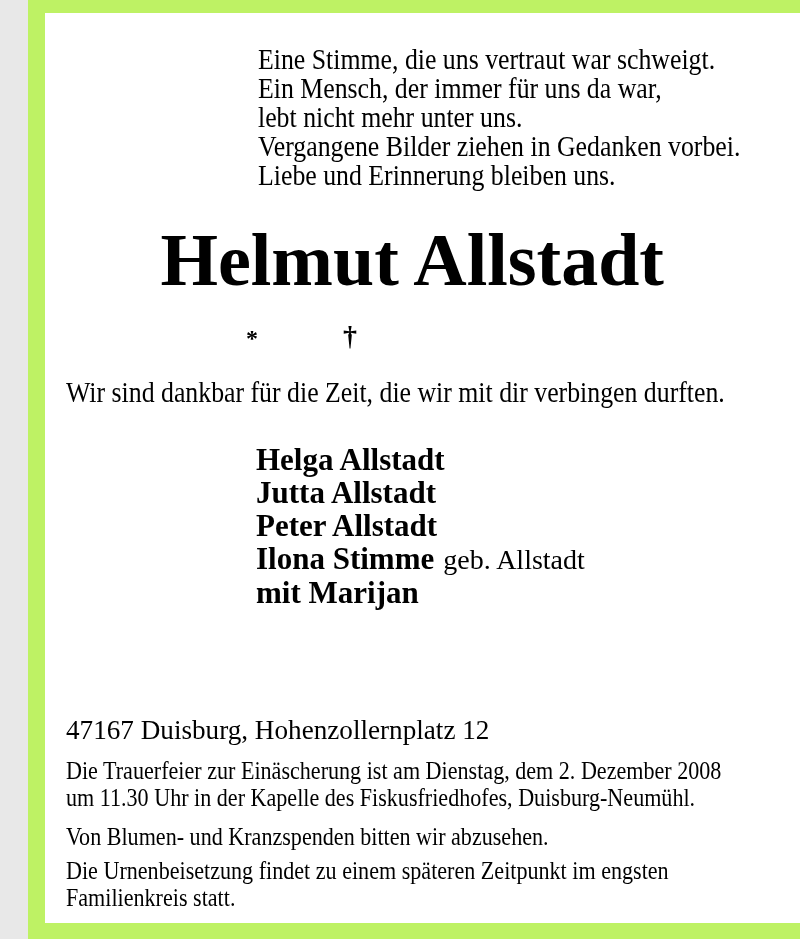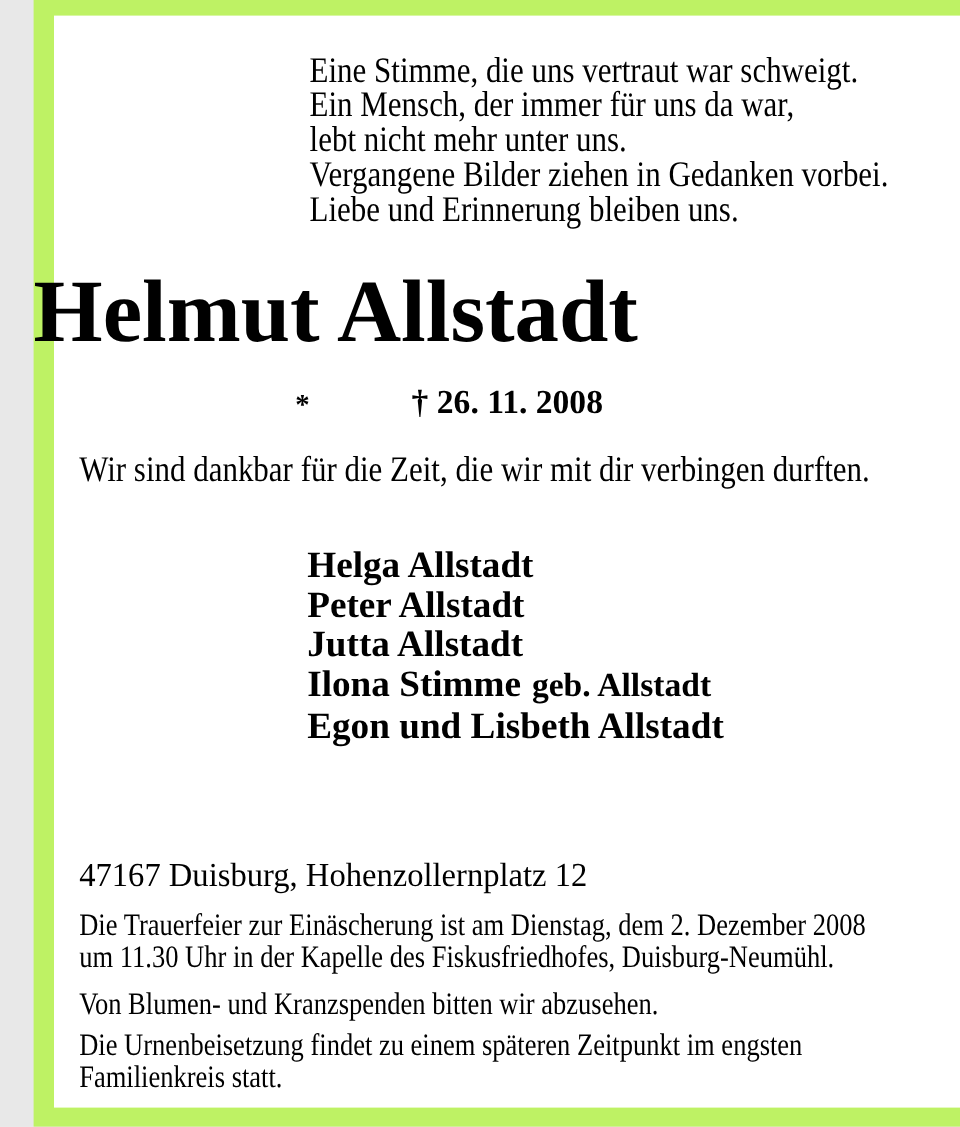--- a/index.html
+++ b/index.html
@@ -38,21 +38,21 @@
   .poem {
     left: 230px;
     top: 44px;
     font-size: 30px;
     line-height: 29px;
   }
   .deceased-name {
     left: 0;
     top: 220px;
     width: 636px;
-    text-align: left;
+    text-align: right;
     font-size: 74px;
     line-height: 80px;
     font-weight: bold;
     letter-spacing: 0px;
   }
   .dates {
     left: 218px;
     top: 319px;
     font-size: 28px;
     line-height: 34px;
@@ -71,27 +71,27 @@
     margin-right: 7px;
   }
   .thanks {
     left: 38px;
     top: 376px;
     font-size: 30px;
     line-height: 32px;
   }
   .mourners {
     left: 228px;
-    top: 454px;
+    top: 443px;
     font-size: 31px;
     line-height: 33px;
     font-weight: bold;
   }
   .mourner-suffix {
-    font-weight: bold;
+    font-weight: normal;
     font-size: 28px;
     margin-left: 9px;
   }
   .mourner-suffix:empty { display: none; }
   .address {
     left: 38px;
     top: 714px;
     font-size: 28px;
     line-height: 32px;
   }
@@ -119,32 +119,31 @@
   </div>
 
   <h1 class="block deceased-name">Helmut Allstadt</h1>
 
   <div class="block dates">
     <span class="date-group">
       <span class="birth-sym">*</span>
     </span>
     <span class="date-group">
       <span class="death-sym">†</span>
-      <span>26. 11. 2008</span>
     </span>
   </div>
 
   <p class="block thanks cond86">Wir sind dankbar für die Zeit, die wir mit dir verbingen durften.</p>
 
   <div class="block mourners">
     <div><span>Helga Allstadt</span></div>
+    <div><span>Jutta Allstadt</span></div>
     <div><span>Peter Allstadt</span></div>
-    <div><span>Jutta Allstadt</span></div>
     <div><span>Ilona Stimme</span><span class="mourner-suffix">geb. Allstadt</span></div>
-    <div><span>Egon und Lisbeth Allstadt</span></div>
+    <div><span>mit Marijan</span></div>
   </div>
 
   <p class="block address cond97">47167 Duisburg, Hohenzollernplatz 12</p>
 
   <div class="block para funeral-info cond85">
     <div>Die Trauerfeier zur Einäscherung ist am Dienstag, dem 2. Dezember 2008</div>
     <div>um 11.30 Uhr in der Kapelle des Fiskusfriedhofes, Duisburg-Neumühl.</div>
   </div>
 
   <p class="block para flowers-note cond85">Von Blumen- und Kranzspenden bitten wir abzusehen.</p>

